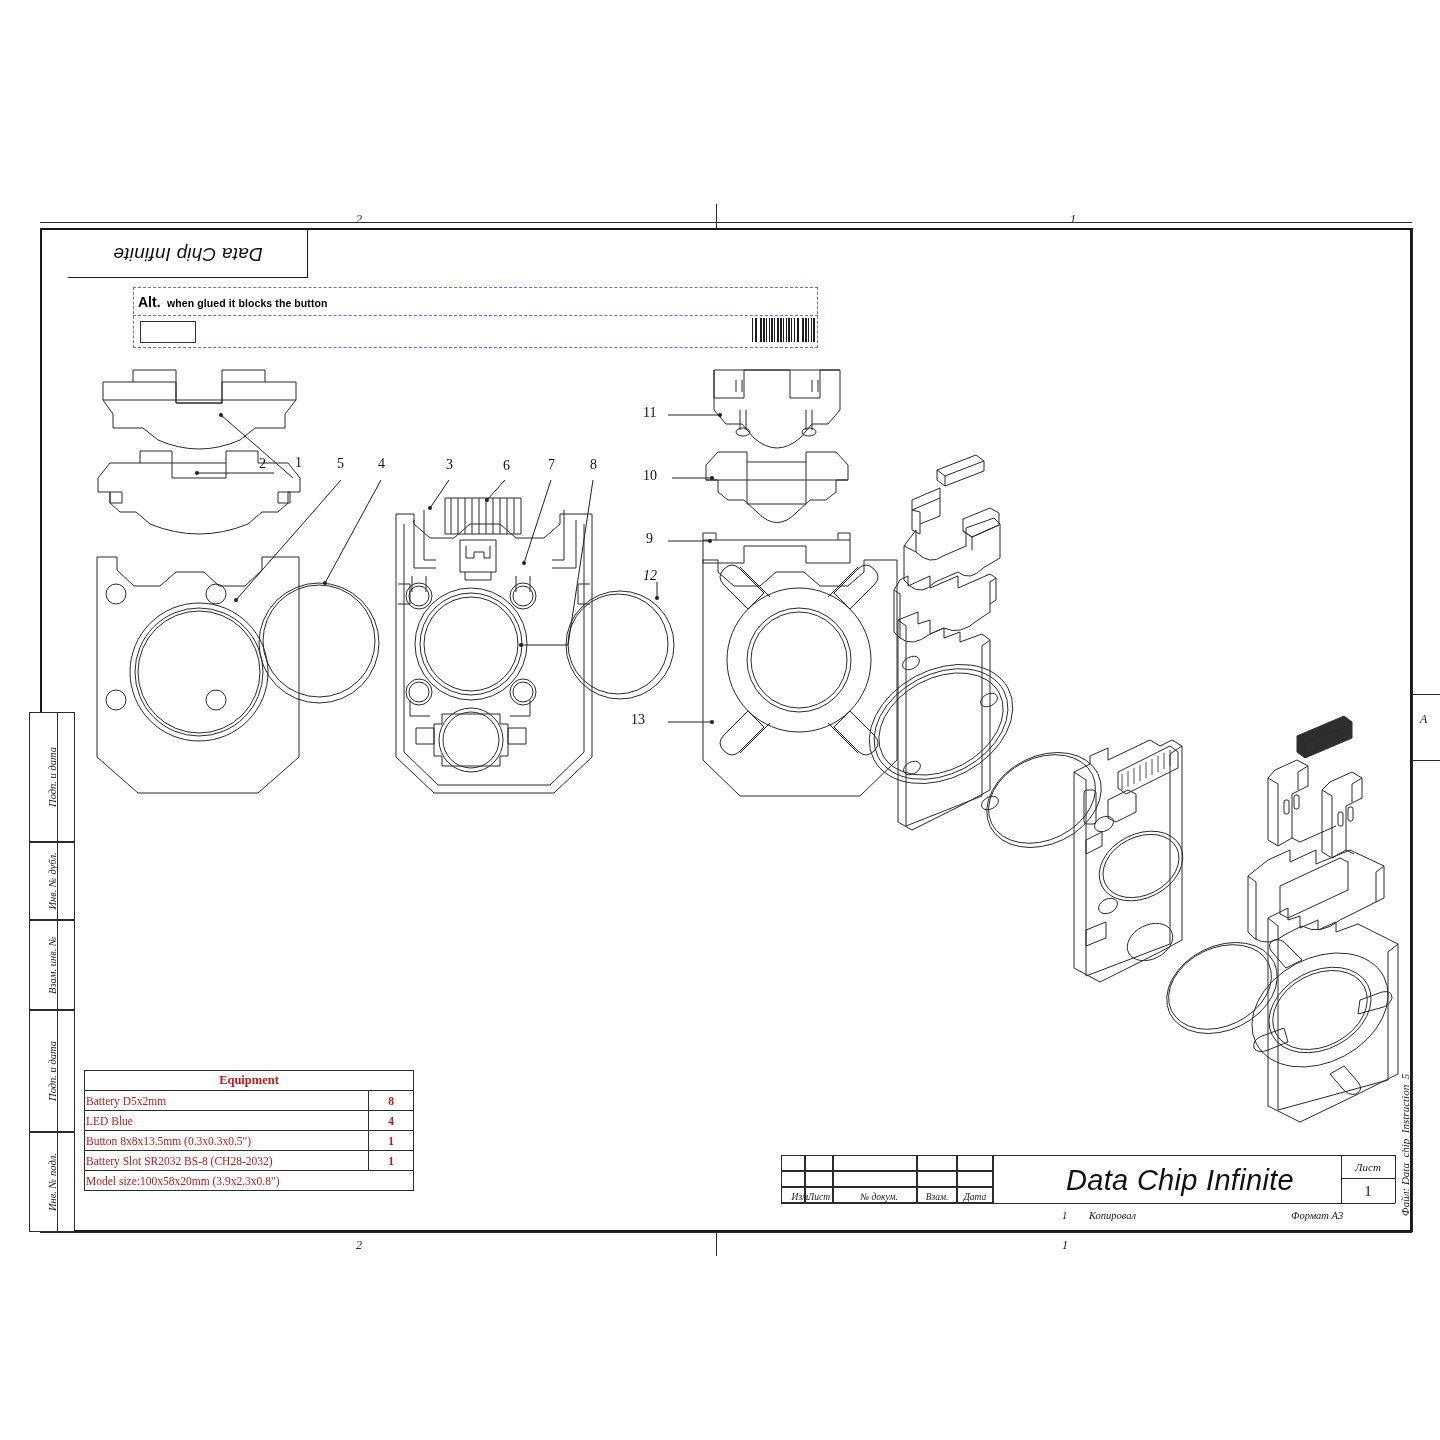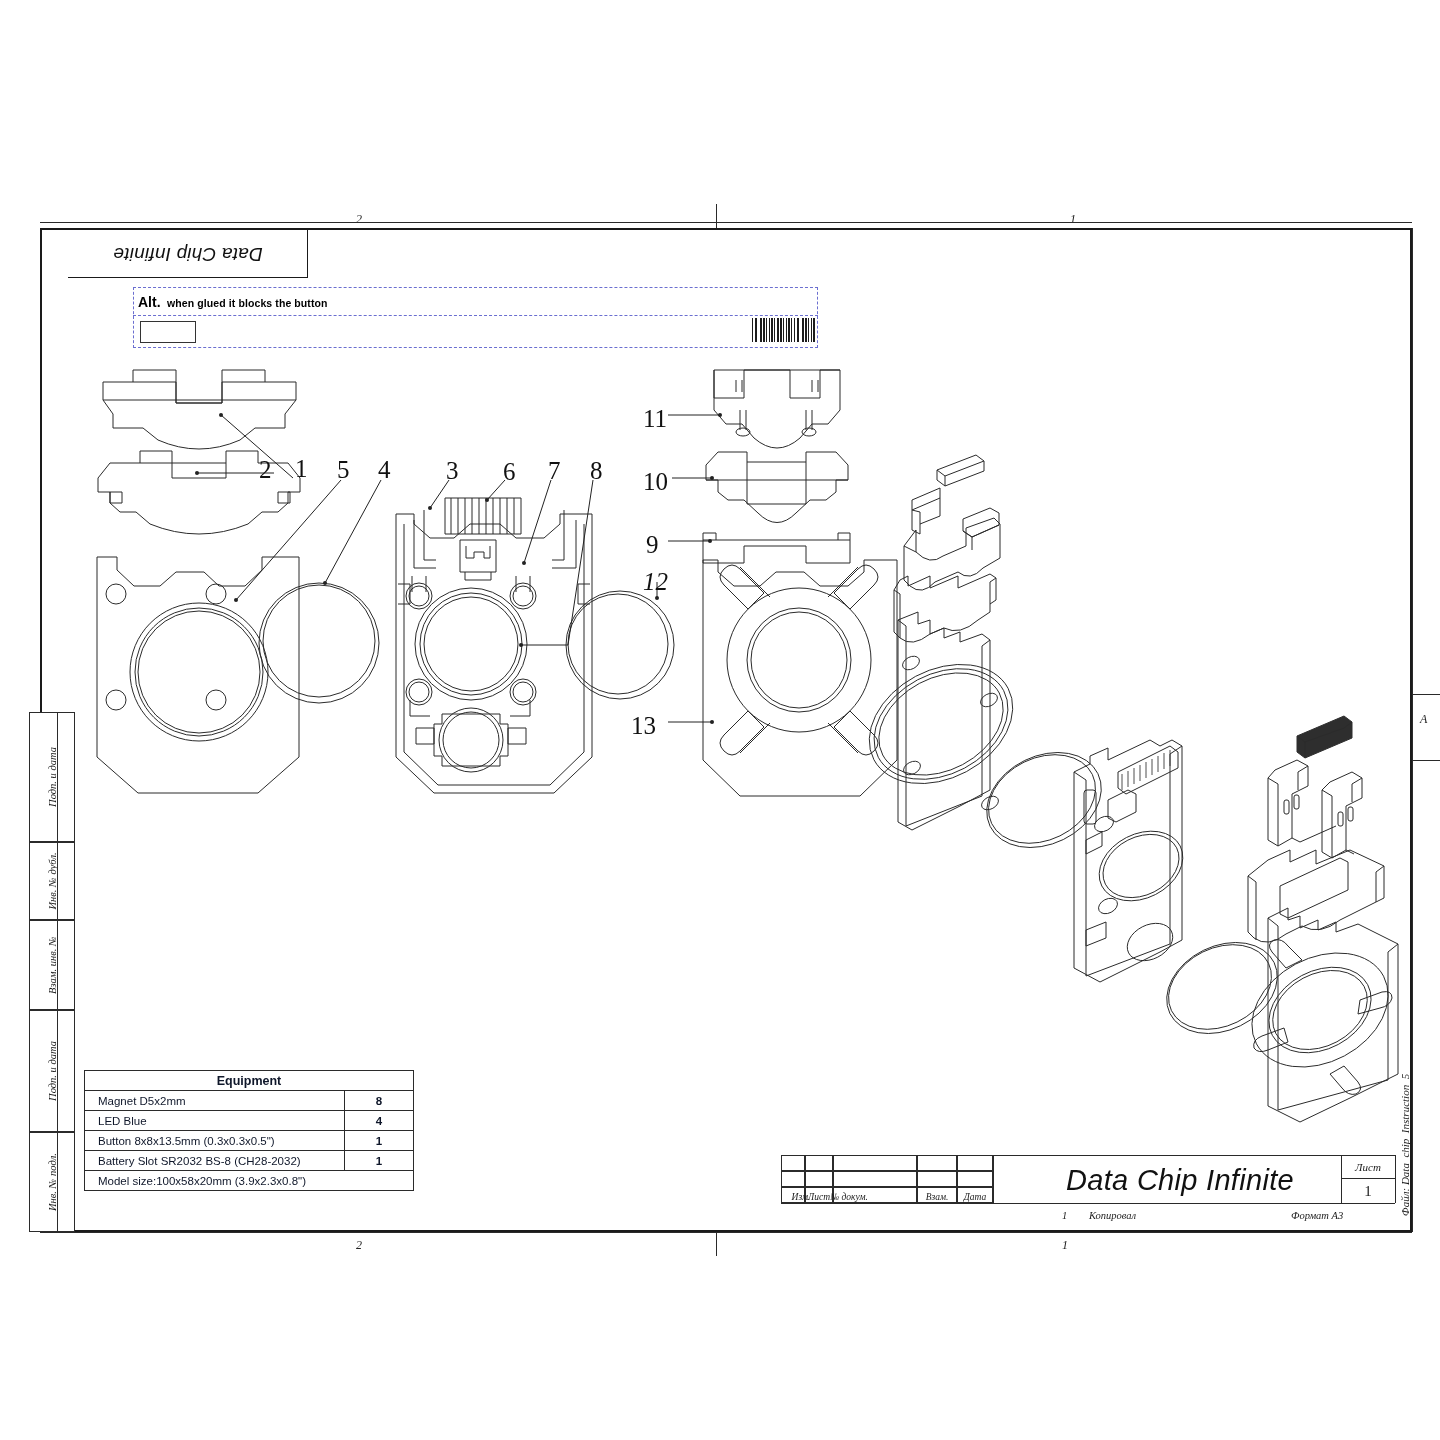--- a/index.html
+++ b/index.html
@@ -34,27 +34,27 @@
   .note-alt{position:absolute;left:138px;top:294px;font-weight:bold;font-size:14px;}
   .note-txt{position:absolute;left:167px;top:297px;font-weight:bold;font-size:10.5px;
             letter-spacing:.1px;}
   .note-rect{position:absolute;left:140px;top:321px;width:56px;height:22px;
              border:1px solid #333;box-sizing:border-box;background:#fff;}
   .barcode{position:absolute;left:752px;top:318px;width:64px;height:24px;
      background:repeating-linear-gradient(90deg,#1c1c1c 0 1.4px,#fff 1.4px 2.6px,
        #1c1c1c 2.6px 4.6px,#fff 4.6px 5.6px,#1c1c1c 5.6px 6.4px,#fff 6.4px 8.4px);}
 
   
-  .cal{position:absolute;font-family:"Liberation Serif",serif;font-size:25px;color:#111;}
+  .cal{position:absolute;font-family:"Liberation Serif",serif;font-size:14px;color:#111;}
 
   
   .equip{position:absolute;left:84px;top:1070px;width:330px;
          border-collapse:collapse;background:#fff;}
-  .equip td,.equip th{border:1.1px solid #2b2b2b;font-size:11.5px;padding:2px 13px;
-         font-family:Liberation Sans, sans-serif;color:#0f172a;height:15px;}
+  .equip td,.equip th{border:1.1px solid #2b2b2b;font-size:11.5px;padding:2px 1px;
+         font-family:Liberation Serif, serif;color:#b91c1c;height:15px;}
   .equip th{text-align:center;font-weight:bold;font-size:12.5px;}
   .equip td.qty{text-align:center;width:42px;font-weight:bold;}
   .equip td.full{font-weight:normal;}
 
   
   .stamp-cell{position:absolute;border:1px solid #2b2b2b;box-sizing:border-box;
         background:#fff;}
   .stamp-cell span{position:absolute;left:50%;top:50%;white-space:nowrap;
         transform:translate(-50%,-50%) rotate(-90deg);font-style:italic;font-size:10.5px;
         font-family:"Liberation Serif",serif;color:#1a1a1a;}
@@ -393,21 +393,21 @@
   <div class="cal" style="left:643px;top:405px;">11</div>
   <div class="cal" style="left:643px;top:568px;font-style:italic;">12</div>
   <div class="cal" style="left:631px;top:712px;">13</div>
 
   <table class="equip">
     <tbody>
         <tr>
       <th colspan="2">Equipment</th>
     </tr>
     <tr>
-      <td>Magnet D5x2mm</td>
+      <td>Battery D5x2mm</td>
       <td class="qty">8</td>
     </tr>
     <tr>
       <td>LED Blue</td>
       <td class="qty">4</td>
     </tr>
     <tr>
       <td>Button 8x8x13.5mm (0.3x0.3x0.5")</td>
       <td class="qty">1</td>
     </tr>
@@ -466,21 +466,21 @@
 
     <div class="c" style="left:0;top:32px;width:24px;height:16px;"></div>
     <div class="c" style="left:24px;top:32px;width:28px;height:16px;"></div>
     <div class="c" style="left:52px;top:32px;width:84px;height:16px;"></div>
     <div class="c" style="left:136px;top:32px;width:40px;height:16px;"></div>
     <div class="c" style="left:176px;top:32px;width:36px;height:16px;"></div>
   </div>
 
   <div class="tbl" style="left:781px;top:1192px;width:40px;">Изм.</div>
   <div class="tbl" style="left:805px;top:1192px;width:28px;">Лист</div>
-  <div class="tbl" style="left:797px;top:1192px;width:104px;">№ докум.</div>
+  <div class="tbl" style="left:827px;top:1192px;width:104px;">№ докум.</div>
   <div class="tbl" style="left:917px;top:1192px;width:40px;">Взам.</div>
   <div class="tbl" style="left:957px;top:1192px;width:36px;">Дата</div>
 
   <div class="thin hline" style="left:993px;top:1155px;width:348px;"></div>
   <div class="thin hline" style="left:781px;top:1203px;width:560px;"></div>
   <div class="thin vline" style="left:993px;top:1155px;height:48px;"></div>
   <div class="thin vline" style="left:1341px;top:1155px;height:48px;"></div>
 
   <div class="tb-title">Data Chip Infinite</div>
 

